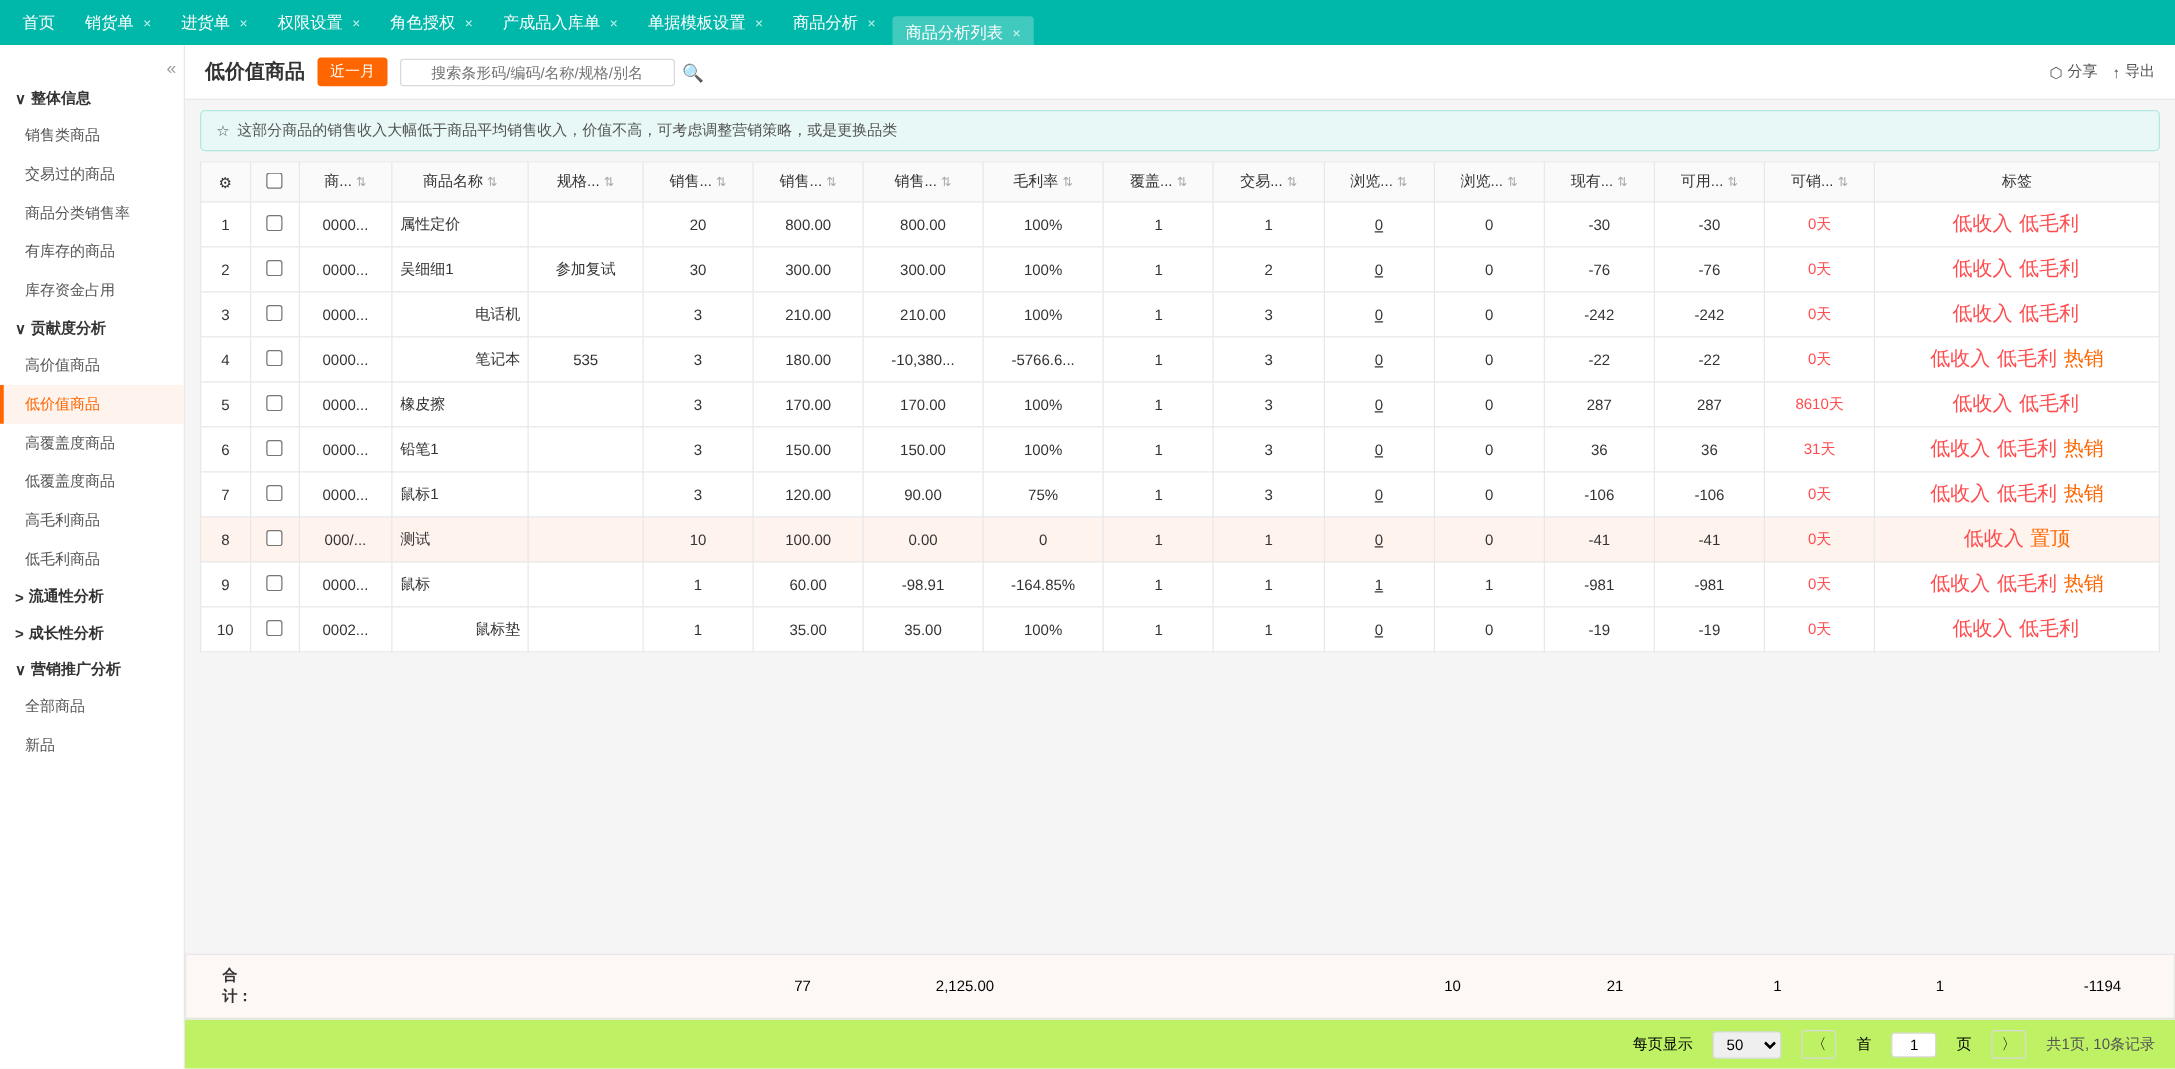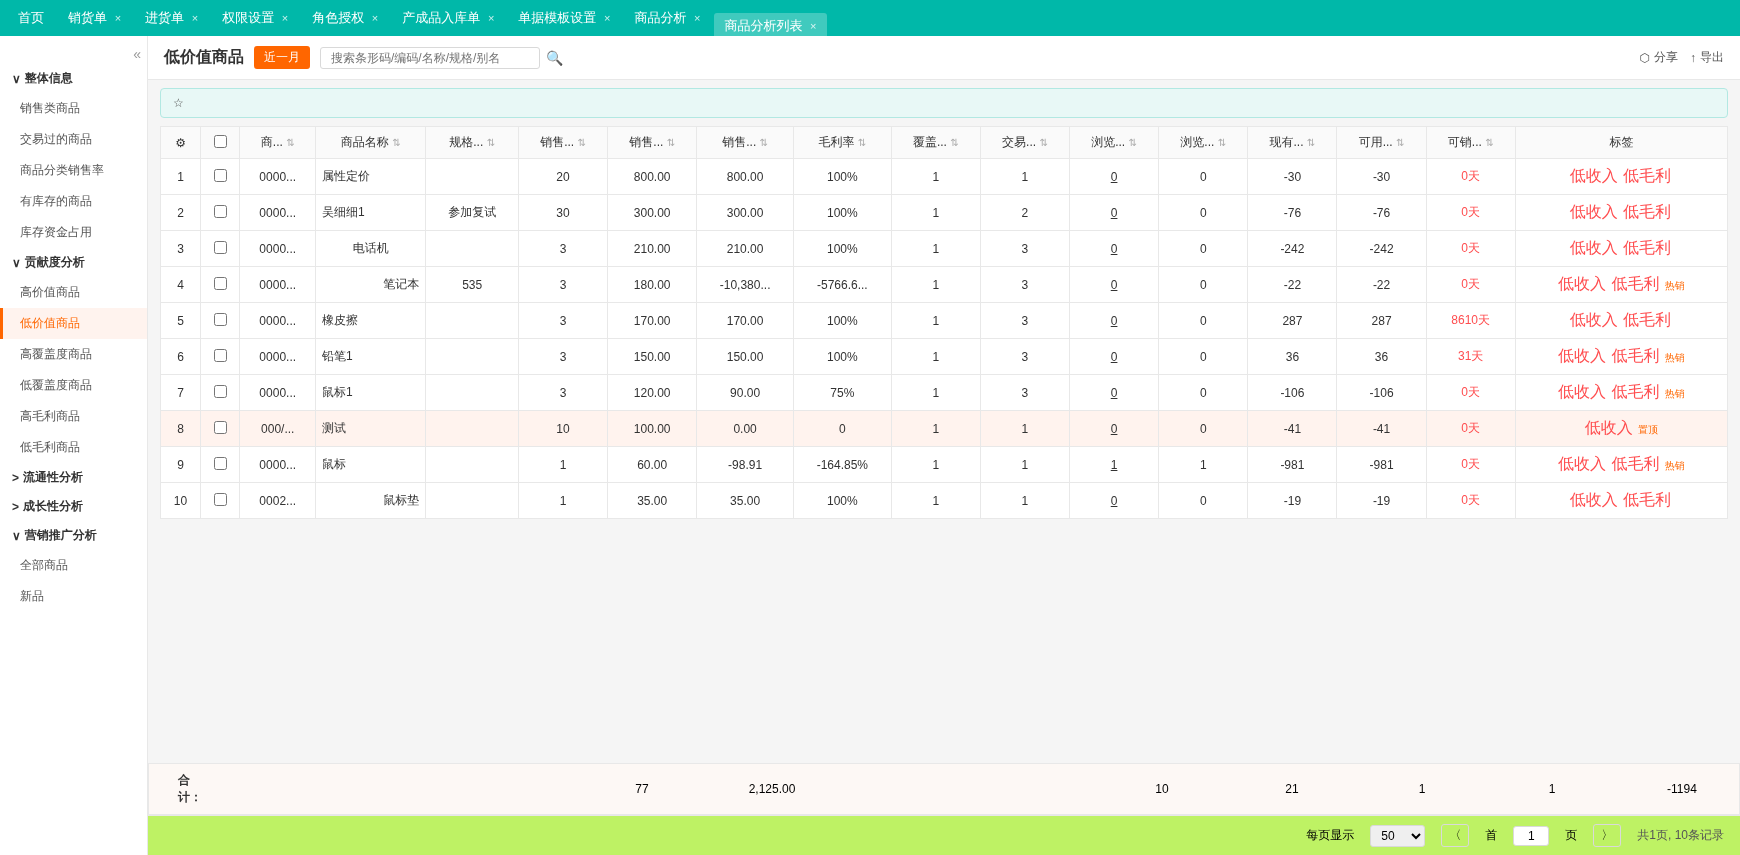--- a/index.html
+++ b/index.html
@@ -91,21 +91,21 @@
       color: #fff;
       border: none;
       padding: 3px 10px;
       border-radius: 3px;
       cursor: pointer;
       font-size: 12px;
     }
     .search-box {
       border: 1px solid #d9d9d9;
       border-radius: 3px;
-      padding: 3px 10px;
+      padding: 3px 24px;
       width: 220px;
       outline: none;
       font-size: 12px;
     }
     .search-icon-btn {
       background: none;
       border: none;
       cursor: pointer;
       color: #999;
       font-size: 14px;
@@ -164,21 +164,21 @@
     tbody tr td {
       border: 1px solid #e8e8e8;
       padding: 7px 6px;
       text-align: center;
       color: #333;
       white-space: nowrap;
       font-size: 12px;
     }
     tbody tr.highlighted { background: #fff3ee; }
     .tag-red { color: #ff4d4f; font-size: 16px; margin-right: 2px; }
-    .tag-orange { color: #ff6600; font-size: 10px; font-family: Liberation Serif, serif; }
+    .tag-orange { color: #ff6600; font-size: 16px; font-family: Liberation Serif, serif; }
     .underline { text-decoration: underline; }
     .sort-icon { color: #aaa; font-size: 10px; cursor: pointer; }
 
     
     .table-footer {
       background: #fdf8f5;
       border: 1px solid #e8e8e8;
       padding: 8px 29px;
       display: flex;
       align-items: center;
@@ -302,20 +302,21 @@
         </button>
         <button class="header-action-btn">
           <span>↑</span>
           <span>导出</span>
         </button>
       </div>
     </div>
 
     <div class="alert-bar">
       <span>☆</span>
+      <span>这部分商品的销售收入大幅低于商品平均销售收入，价值不高，可考虑调整营销策略，或是更换品类</span>
     </div>
 
     <div class="table-area">
       <table>
         <thead>
           <tr>
             <th>⚙</th>
             <th><input type="checkbox" style=""></th>
             <th>商... <span class="sort-icon">⇅</span></th>
             <th>商品名称 <span class="sort-icon">⇅</span></th>
@@ -370,21 +371,21 @@
     <td>0</td>
     <td>-76</td>
     <td>-76</td>
     <td style="color:#ff4d4f;">0天</td>
     <td><span class="tag-red">低收入</span> <span class="tag-red">低毛利</span> </td>
   </tr>
             <tr>
     <td>3</td>
     <td><input type="checkbox" style=""></td>
     <td>0000...</td>
-    <td style="text-align:center;">电话机</td>
+    <td style="text-align:right;">电话机</td>
     <td></td>
     <td>3</td>
     <td>210.00</td>
     <td>210.00</td>
     <td>100%</td>
     <td>1</td>
     <td>3</td>
     <td><span class="underline">0</span></td>
     <td>0</td>
     <td>-242</td>

